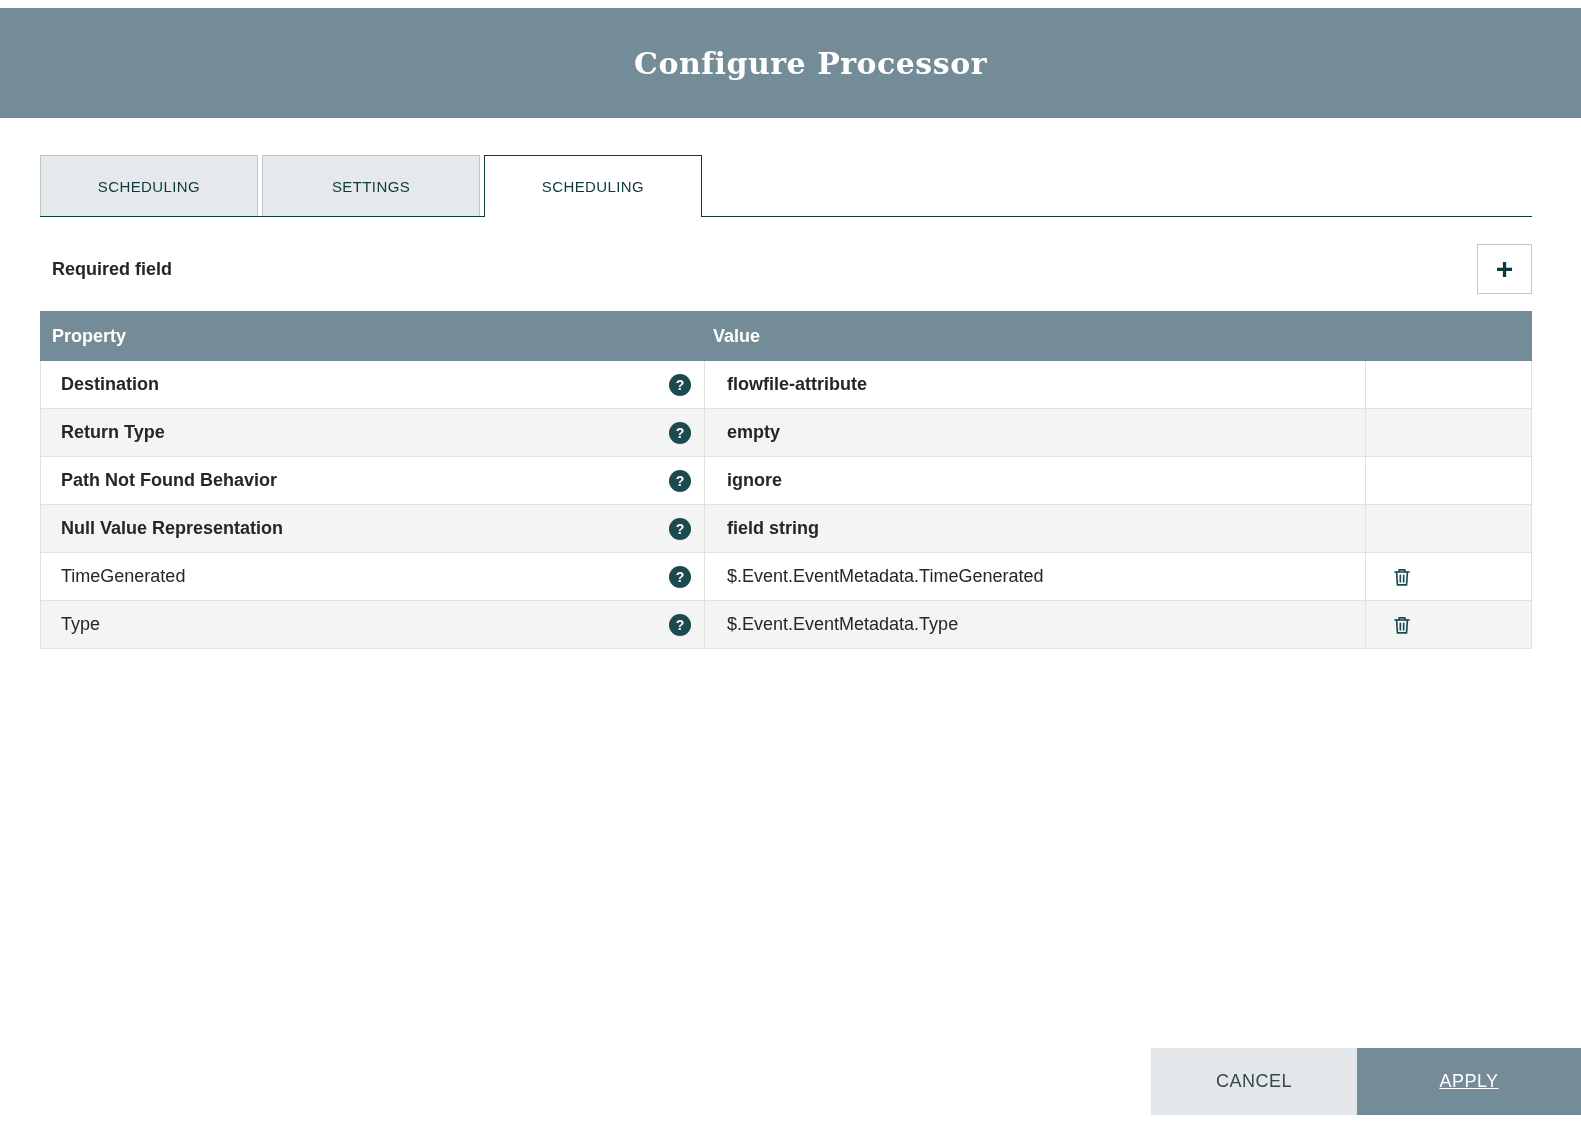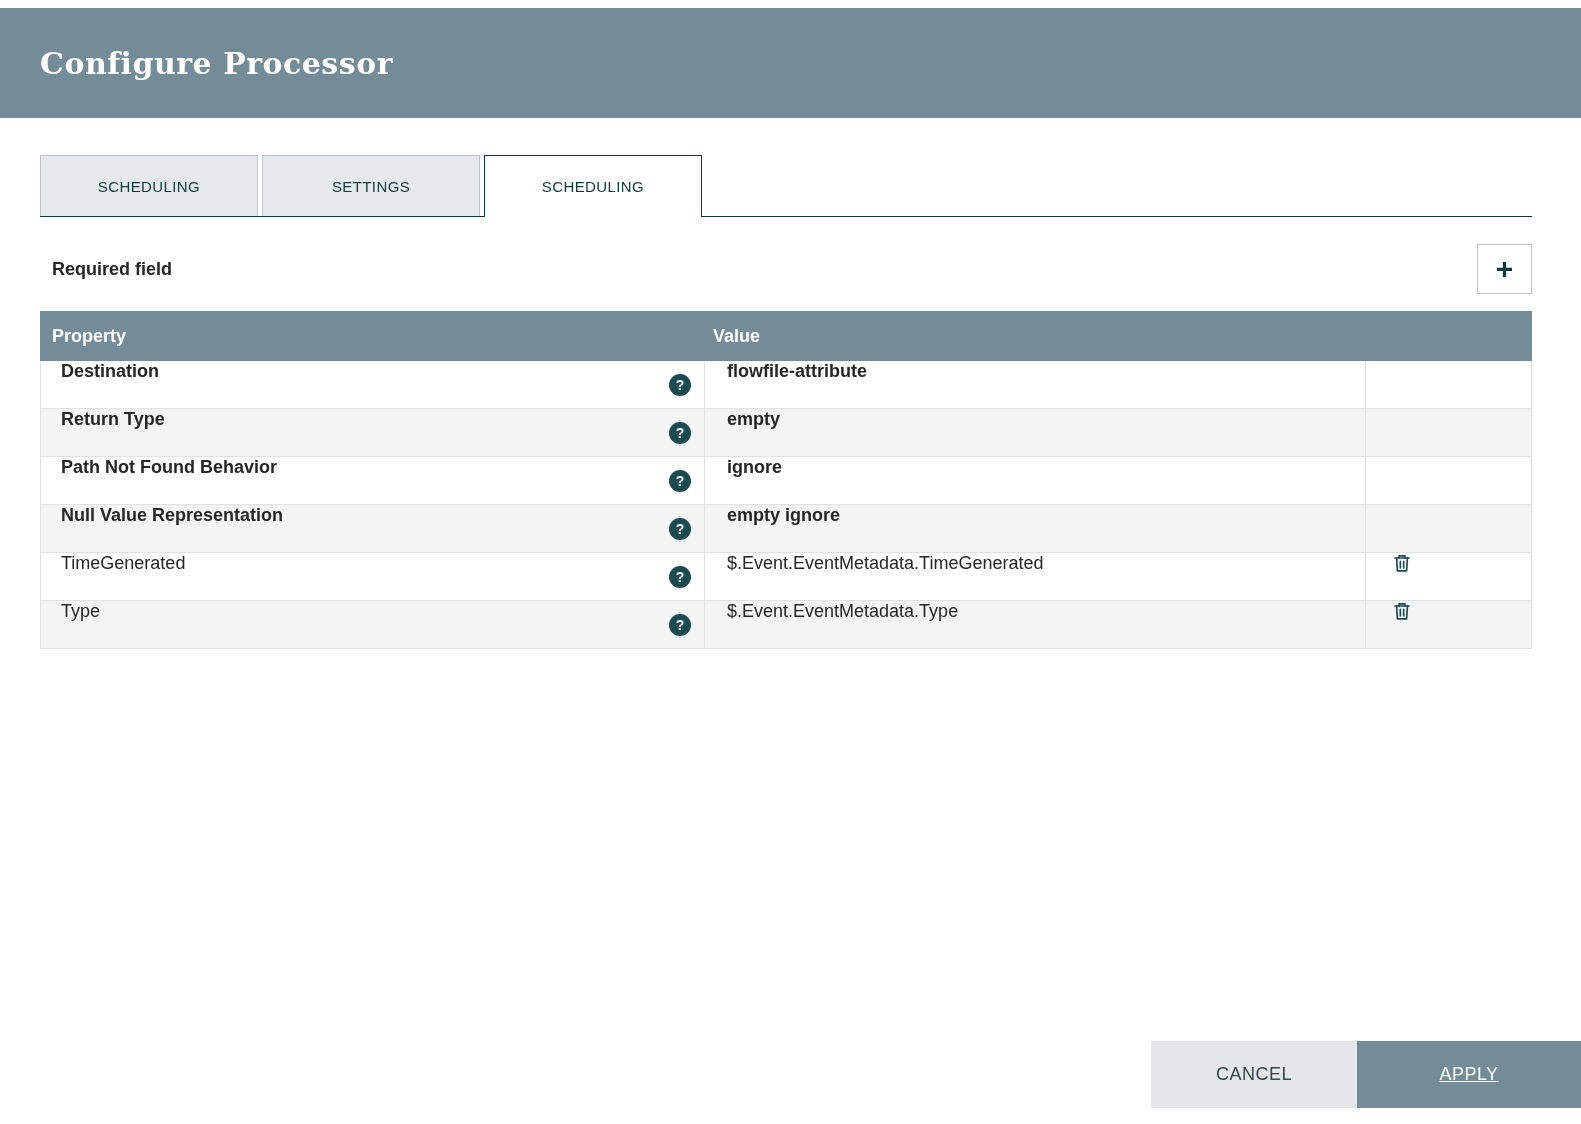--- a/index.html
+++ b/index.html
@@ -8,21 +8,21 @@
     width: 1581px; height: 1124px;
     font-family: "Liberation Sans", sans-serif;
     color: #262626;
   }
   .page { position: relative; width: 1581px; height: 1124px; background: #fff; overflow: hidden; }
 
   
   .dialog-header {
     margin-top: 8px; height: 110px;
     background: var(--header-bg, #748b98);
-    display: flex; align-items: center; padding-left: 40px;
+    display: flex; align-items: center; padding-left: 40px; justify-content: center;
   }
   .dialog-title {
     font-family: "DejaVu Serif", serif;
     font-weight: 700; font-size: 30px; color: #ffffff; letter-spacing: 0.5px;
   }
 
   
   .tab-bar {
     margin: 37px 49px 0 40px;
     display: flex; align-items: flex-start;
@@ -75,39 +75,39 @@
   .th.value { padding-left: 8px; }
   .tbody { border-left: 1px solid #e1e1e1; border-right: 1px solid #e1e1e1; }
   .tr {
     display: grid; grid-template-columns: 664px 661px 1fr;
     height: 48px; align-items: stretch;
     border-bottom: 1px solid #e1e1e1;
     background: #fff; font-size: 18px;
   }
   .tr:nth-child(even) { background: #f4f4f4; }
   .tr.required .prop-name, .tr.required .value-text { font-weight: bold; }
-  .td { display: flex; align-items: flex-start; }
+  .td { display: flex; align-items: center; }
   .td.property { position: relative; padding-left: 20px; border-right: 1px solid #e1e1e1; }
   .td.value { padding-left: 22px; border-right: 1px solid #e1e1e1; cursor: pointer; }
   .td.actions { padding-left: 26px; }
   .help-icon {
     position: absolute; right: 13px; top: 50%; transform: translateY(-50%);
     width: 22px; height: 22px; border-radius: 50%;
     background: var(--icon-color, #1b4a4f); color: #fff;
     display: flex; align-items: center; justify-content: center;
     font-size: 14px; font-weight: bold; cursor: pointer;
   }
   .delete-btn {
     background: none; border: none; padding: 0;
     display: flex; align-items: center; justify-content: center;
     cursor: pointer;
   }
 
   
-  .dialog-footer { position: absolute; right: 0; bottom: 16px; display: flex; }
+  .dialog-footer { position: absolute; right: 0; bottom: 9px; display: flex; }
   .btn {
     height: 67px; border: none; cursor: pointer;
     font-family: "Liberation Sans", sans-serif;
     font-size: 18px; font-weight: 500; letter-spacing: 0.5px;
   }
   .btn.cancel { width: 206px; background: #e3e7e9; color: #37474f; }
   .btn.apply { width: 224px; background: var(--header-bg, #748b98); color: #fff; text-decoration: underline; }
 </style>
 </head>
 <body>
@@ -180,21 +180,21 @@
     <div class="td actions">
       
     </div>
   </div>
           <div class="tr required">
     <div class="td property">
       <span class="prop-name">Null Value Representation</span>
       <span class="help-icon">?</span>
     </div>
     <div class="td value">
-      <span class="value-text">empty ignore</span>
+      <span class="value-text">field string</span>
     </div>
     <div class="td actions">
       
     </div>
   </div>
           <div class="tr">
     <div class="td property">
       <span class="prop-name">TimeGenerated</span>
       <span class="help-icon">?</span>
     </div>

